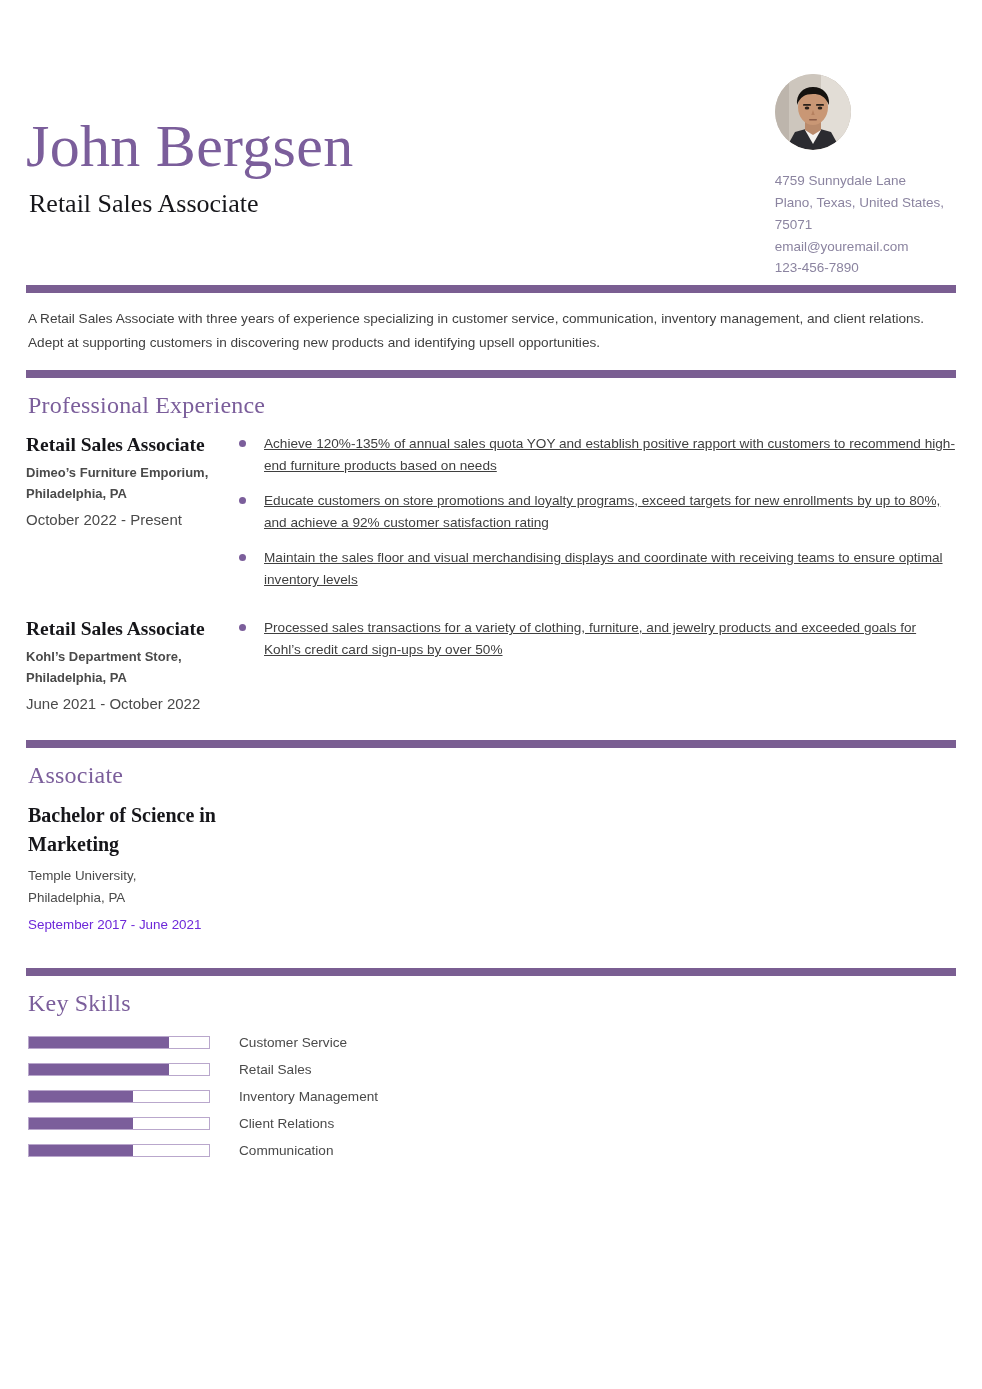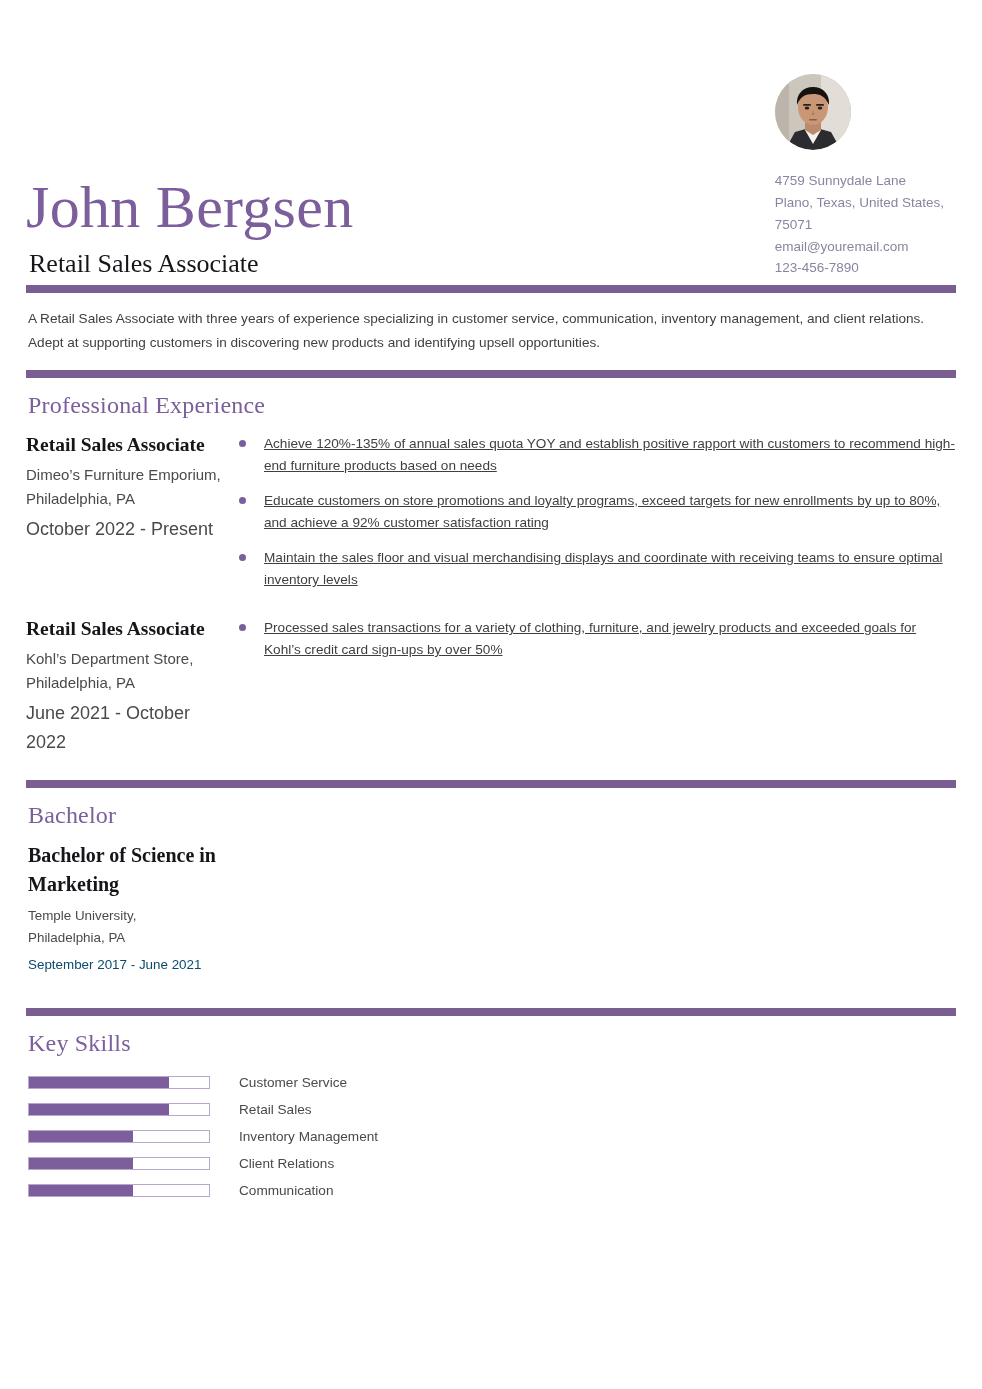--- a/index.html
+++ b/index.html
@@ -20,21 +20,21 @@
     width: 982px;
     height: 1389px;
     box-sizing: border-box;
     padding: 0 26px;
     position: relative;
   }
 
   
   .header {
     display: flex;
-    align-items: flex-end;
+    align-items: center;
     justify-content: space-between;
     padding-top: 52px;
     padding-bottom: 6px;
   }
   .header-left {
     flex: 0 0 auto;
     padding-top: 4px;
   }
   .full-name {
     font-family: "Liberation Serif", serif;
@@ -119,27 +119,28 @@
   }
   .entry-role {
     font-family: "Liberation Serif", serif;
     font-weight: bold;
     font-size: 19.5px;
     line-height: 1.42;
     color: #16161a;
     margin: 0 0 4px 0;
   }
   .entry-meta {
-    font-size: 15px;
+    font-size: 13px;
     line-height: 1.6;
     color: #4a4a4a;
     margin: 0;
+    font-weight: bold;
   }
   .entry-dates {
-    font-size: 18px;
+    font-size: 15px;
     line-height: 1.6;
     color: #4a4a4a;
     margin: 4px 0 0 0;
   }
 
   .entry-right {
     flex: 1 1 auto;
     padding-top: 2px;
   }
   ul.bullets {
@@ -180,21 +181,21 @@
   }
   .edu-meta {
     font-size: 13.4px;
     line-height: 1.6;
     color: #4a4a4a;
     margin: 0 0 0 2px;
   }
   .edu-dates {
     font-size: 13.4px;
     line-height: 1.6;
-    color: #0c4a6e;
+    color: #6d28d9;
     margin: 6px 0 0 2px;
   }
 
   
   .skills-list { margin-top: 6px; }
   .skill-row {
     display: flex;
     align-items: center;
     height: 27px;
   }
@@ -313,21 +314,21 @@
     </div>
     <div class="entry-right">
       <ul class="bullets">
         <li><span class="dot"></span><span>Processed sales transactions for a variety of clothing, furniture,  and jewelry products and exceeded goals for Kohl’s credit card sign-ups  by over 50%</span></li>
       </ul>
     </div>
   </div>
 
   <div class="divider" style="margin-top:24px;"></div>
 
-  <div class="section-heading">Bachelor</div>
+  <div class="section-heading">Associate</div>
 
   <div class="edu-entry">
     <div class="edu-degree">Bachelor of Science in Marketing</div>
     <div class="edu-meta">Temple University,</div>
     <div class="edu-meta">Philadelphia, PA</div>
     <div class="edu-dates">September 2017 - June 2021</div>
   </div>
 
   <div class="divider" style="margin-top:32px;"></div>
 

